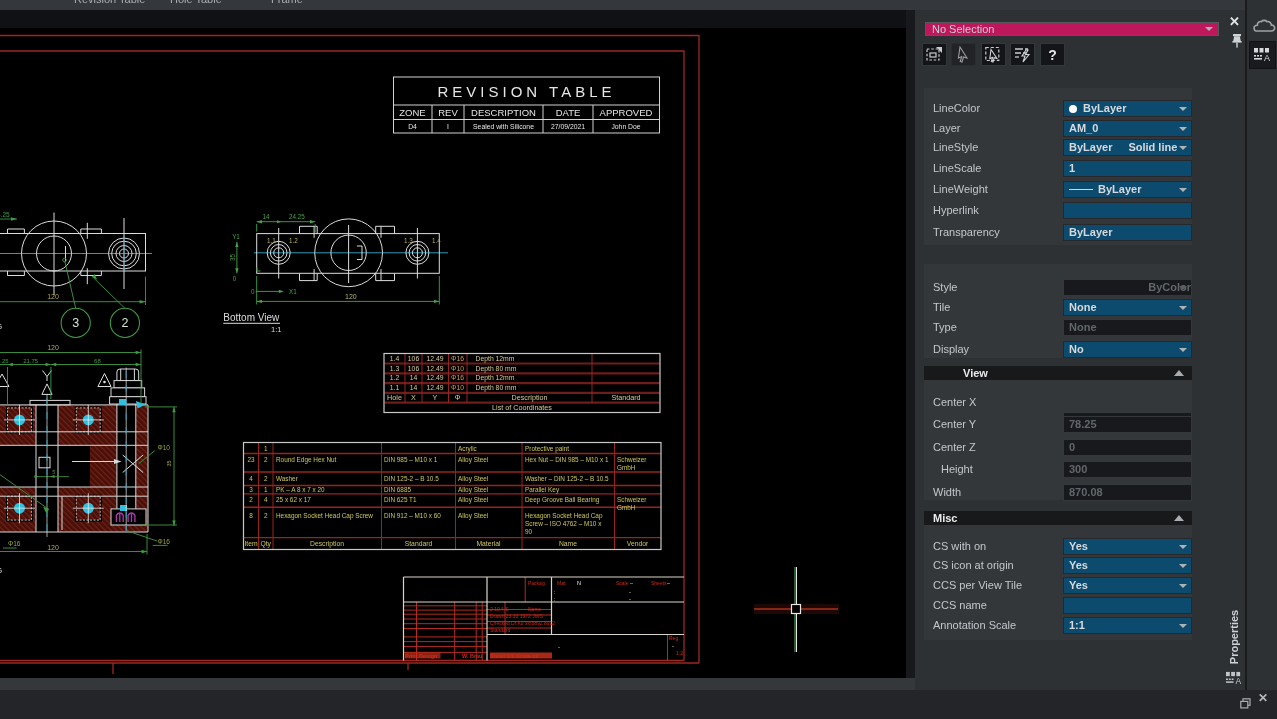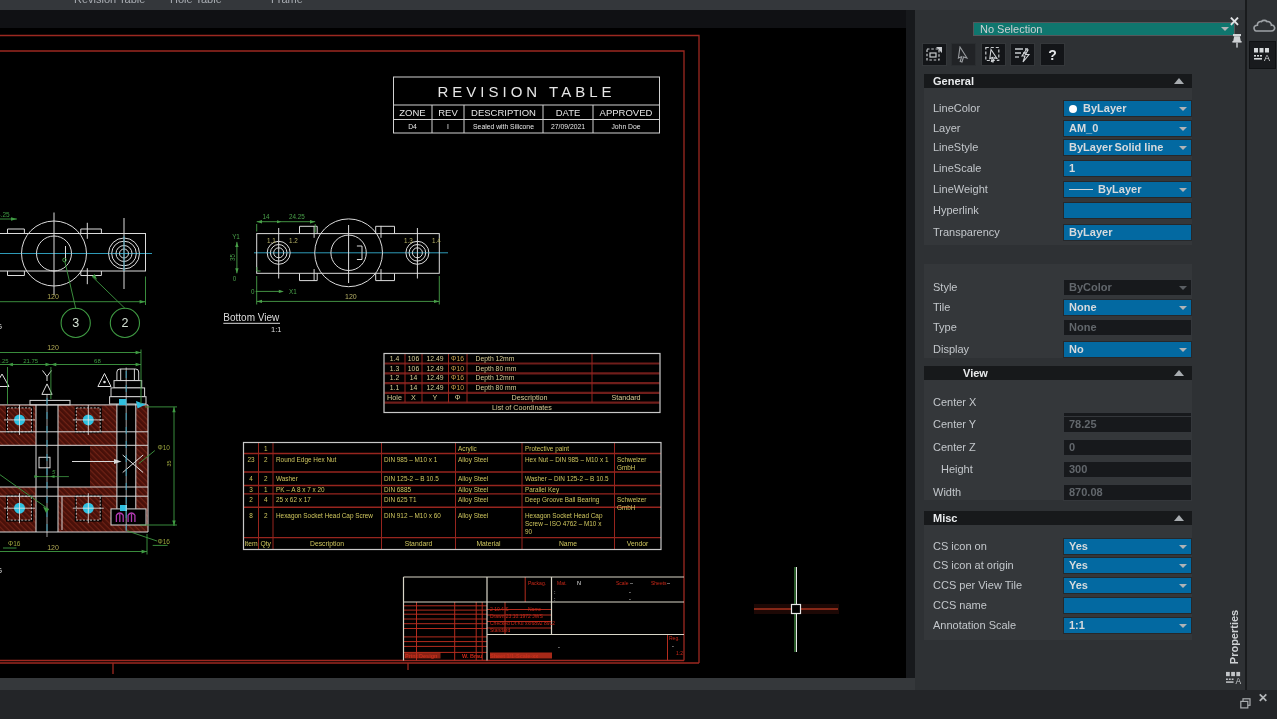--- a/index.html
+++ b/index.html
@@ -8,21 +8,21 @@
 #band{position:absolute;left:0;top:10px;width:910px;height:18px;background:#101114;}
 #vpedge{position:absolute;left:906px;top:10px;width:9px;height:680px;background:#17191c;}
 #draw{position:absolute;left:0;top:0;}
 #gstrip{position:absolute;left:0;top:678px;width:915px;height:12px;background:#35383b;}
 #bottombar{position:absolute;left:0;top:690px;width:1277px;height:29px;background:#232528;}
 #panel{position:absolute;left:915px;top:12px;width:362px;height:678px;background:#2e3134;}
 .sect{position:absolute;left:9px;width:268px;background:#34373a;}
 .shead{position:absolute;left:9px;width:268px;height:14px;background:#17191b;color:#e9ebed;font-weight:bold;font-size:11px;line-height:14px;padding-left:9px;box-sizing:border-box;}
 .shead .tri{position:absolute;right:8px;top:4px;width:0;height:0;border-left:5px solid transparent;border-right:5px solid transparent;border-bottom:6px solid #a8acb0;}
 .lbl{position:absolute;left:18px;font-size:11px;color:#c3c7cb;white-space:nowrap;}
-.fld{position:absolute;left:148px;width:129px;height:17px;background:#0369a1;border:1px solid #26282b;box-sizing:border-box;font-size:11px;font-weight:bold;color:#d7dadd;line-height:15px;padding-left:5px;white-space:nowrap;}
+.fld{position:absolute;left:148px;width:129px;height:17px;background:#0c4a6e;border:1px solid #26282b;box-sizing:border-box;font-size:11px;font-weight:bold;color:#d7dadd;line-height:15px;padding-left:5px;white-space:nowrap;}
 .fld.dis{background:#17191c;color:#62676c;border-color:#34373b;}
 .fld .dd{position:absolute;right:4px;top:6px;width:0;height:0;border-left:4px solid transparent;border-right:4px solid transparent;border-top:4px solid #b0b3b6;}
 .fld.dis .dd{border-top-color:#5a5e63;}
 .tbtn{position:absolute;top:31px;width:25px;height:23px;background:#131518;border:1px solid #34373a;box-sizing:border-box;}
 .tbtn svg{margin:2px 0 0 3px;}
 </style></head>
 <body>
 <div id="root">
 <svg id="draw" width="915" height="690" viewBox="0 0 915 690">
 <defs>
@@ -437,21 +437,21 @@
 <svg width="11" height="11" viewBox="0 0 11 11" style="position:absolute;left:1240px;top:8px;">
         <g fill="none" stroke="#aaadb0" stroke-width="1.2">
           <rect x="3" y="0.8" width="7" height="6.5"></rect>
           <rect x="0.8" y="3.4" width="7" height="6.5" fill="#232528"></rect>
         </g>
       </svg>
 <div style="position:absolute;left:1258px;top:1px;font-size:12px;font-weight:bold;color:#b4b7ba;">✕</div>
 </div>
 <div style="position:absolute;left:915px;top:10px;width:362px;height:2px;background:#2e3134;"></div>
 <div id="panel">
-<div style="position:absolute;left:10px;top:10px;width:262px;height:14px;background:#0f766e;border:1px solid #54575b;box-sizing:border-box;font-size:11px;color:#ccd0d3;line-height:12px;padding-left:6px;margin-left:48px;">No Selection<span style="position:absolute;right:5px;top:4px;width:0;height:0;border-left:4px solid transparent;border-right:4px solid transparent;border-top:4px solid #b0b3b6;"></span></div>
+<div style="position:absolute;left:10px;top:10px;width:294px;height:14px;background:#be185d;border:1px solid #54575b;box-sizing:border-box;font-size:11px;color:#ccd0d3;line-height:12px;padding-left:6px;">No Selection<span style="position:absolute;right:5px;top:4px;width:0;height:0;border-left:4px solid transparent;border-right:4px solid transparent;border-top:4px solid #b0b3b6;"></span></div>
 
 <div class="tbtn" style="left:7px;"><svg width="17" height="17" viewBox="0 0 17 17">
           <g stroke="#c8cbce" fill="none" stroke-width="1.2">
             <rect x="1" y="3" width="12" height="11" stroke-dasharray="2.5,1.8"></rect>
             <rect x="4" y="7" width="6" height="4"></rect>
           </g>
           <path d="M10 1 L16 1 L16 7 Z" fill="#c8cbce"></path>
         </svg></div>
 <div class="tbtn" style="left:36px;background:#212326;border-color:#2a2d30;"><svg width="17" height="17" viewBox="0 0 17 17">
           <path d="M5 1 L12 12 L8.5 11 L7 16 L5.2 15.4 L6.7 10.6 L3.4 12 Z" fill="none" stroke="#9a9da1" stroke-width="1.1"></path>
@@ -463,41 +463,40 @@
 <div class="tbtn" style="left:95px;"><svg width="18" height="17" viewBox="0 0 18 17">
           <g stroke="#c8cbce" stroke-width="1.3">
             <path d="M1 3 H9 M11 3 H14"></path>
             <path d="M1 7 H7 M9 7 H12"></path>
             <path d="M1 11 H5"></path>
           </g>
           <path d="M12 4 L8 10 H11 L9 16 L15 8.5 H11.5 L14 4 Z" fill="none" stroke="#d2d5d8" stroke-width="1.1"></path>
         </svg></div>
 <div class="tbtn" style="left:125px;color:#e4e6e8;font-size:14px;font-weight:bold;text-align:center;line-height:22px;">?</div>
 
-<div class="shead" style="top:62px;">General<span class="tri"></span></div>
 <div class="sect" style="top:76px;height:157px;"></div>
 <span class="lbl" style="top:90px;">LineColor</span>
       <div class="fld" style="top:88px;"><span style="display:inline-block;width:8px;height:8px;border-radius:50%;background:#fff;margin-right:6px;vertical-align:-1px;"></span>ByLayer<span class="dd"></span></div>
 <span class="lbl" style="top:110px;">Layer</span>
       <div class="fld" style="top:108px;">AM_0<span class="dd"></span></div>
 <span class="lbl" style="top:129px;">LineStyle</span>
-      <div class="fld" style="top:127px;">ByLayer<span style="margin-left:2px;">Solid line</span><span class="dd"></span></div>
+      <div class="fld" style="top:127px;">ByLayer<span style="margin-left:16px;">Solid line</span><span class="dd"></span></div>
 <span class="lbl" style="top:150px;">LineScale</span>
       <div class="fld" style="top:148px;">1</div>
 <span class="lbl" style="top:171px;">LineWeight</span>
       <div class="fld" style="top:169px;"><span style="display:inline-block;width:24px;height:1px;background:#d4d7da;vertical-align:3px;margin-right:5px;"></span>ByLayer<span class="dd"></span></div>
 <span class="lbl" style="top:192px;">Hyperlink</span>
       <div class="fld" style="top:190px;"></div>
 <span class="lbl" style="top:214px;">Transparency</span>
       <div class="fld" style="top:212px;">ByLayer</div>
 
 <div class="shead" style="top:238px;margin-top:32px;">PrintStyle<span class="tri"></span></div>
 <div class="sect" style="top:252px;height:94px;"></div>
 <span class="lbl" style="top:269px;">Style</span>
-      <div class="fld dis" style="top:267px;">ByColor<span class="dd"></span></div>
+      <div class="fld dis" style="top:267px;text-align:right;">ByColor<span class="dd"></span></div>
 <span class="lbl" style="top:289px;">Tile</span>
       <div class="fld" style="top:287px;">None<span class="dd"></span></div>
 <span class="lbl" style="top:309px;">Type</span>
       <div class="fld dis" style="top:307px;">None</div>
 <span class="lbl" style="top:331px;">Display</span>
       <div class="fld" style="top:329px;">No<span class="dd"></span></div>
 
 <div class="shead" style="top:354px;padding-left:39px;">View<span class="tri"></span></div>
 <div class="sect" style="top:368px;height:120px;"></div>
 <span class="lbl" style="top:384px;">Center X</span>
@@ -506,21 +505,21 @@
       <div class="fld dis" style="top:404px;">78.25</div>
 <span class="lbl" style="top:429px;">Center Z</span>
       <div class="fld dis" style="top:427px;">0</div>
 <span class="lbl" style="top:451px;padding-left:8px;">Height</span>
       <div class="fld dis" style="top:449px;">300</div>
 <span class="lbl" style="top:474px;">Width</span>
       <div class="fld dis" style="top:472px;">870.08</div>
 
 <div class="shead" style="top:499px;">Misc<span class="tri"></span></div>
 <div class="sect" style="top:513px;height:115px;"></div>
-<span class="lbl" style="top:528px;">CS icon on</span>
+<span class="lbl" style="top:528px;">CS with on</span>
       <div class="fld" style="top:526px;">Yes<span class="dd"></span></div>
 <span class="lbl" style="top:547px;">CS icon at origin</span>
       <div class="fld" style="top:545px;">Yes<span class="dd"></span></div>
 <span class="lbl" style="top:567px;">CCS per View Tile</span>
       <div class="fld" style="top:565px;">Yes<span class="dd"></span></div>
 <span class="lbl" style="top:587px;">CCS name</span>
       <div class="fld" style="top:585px;"></div>
 <span class="lbl" style="top:607px;">Annotation Scale</span>
       <div class="fld" style="top:605px;">1:1<span class="dd"></span></div>
 

